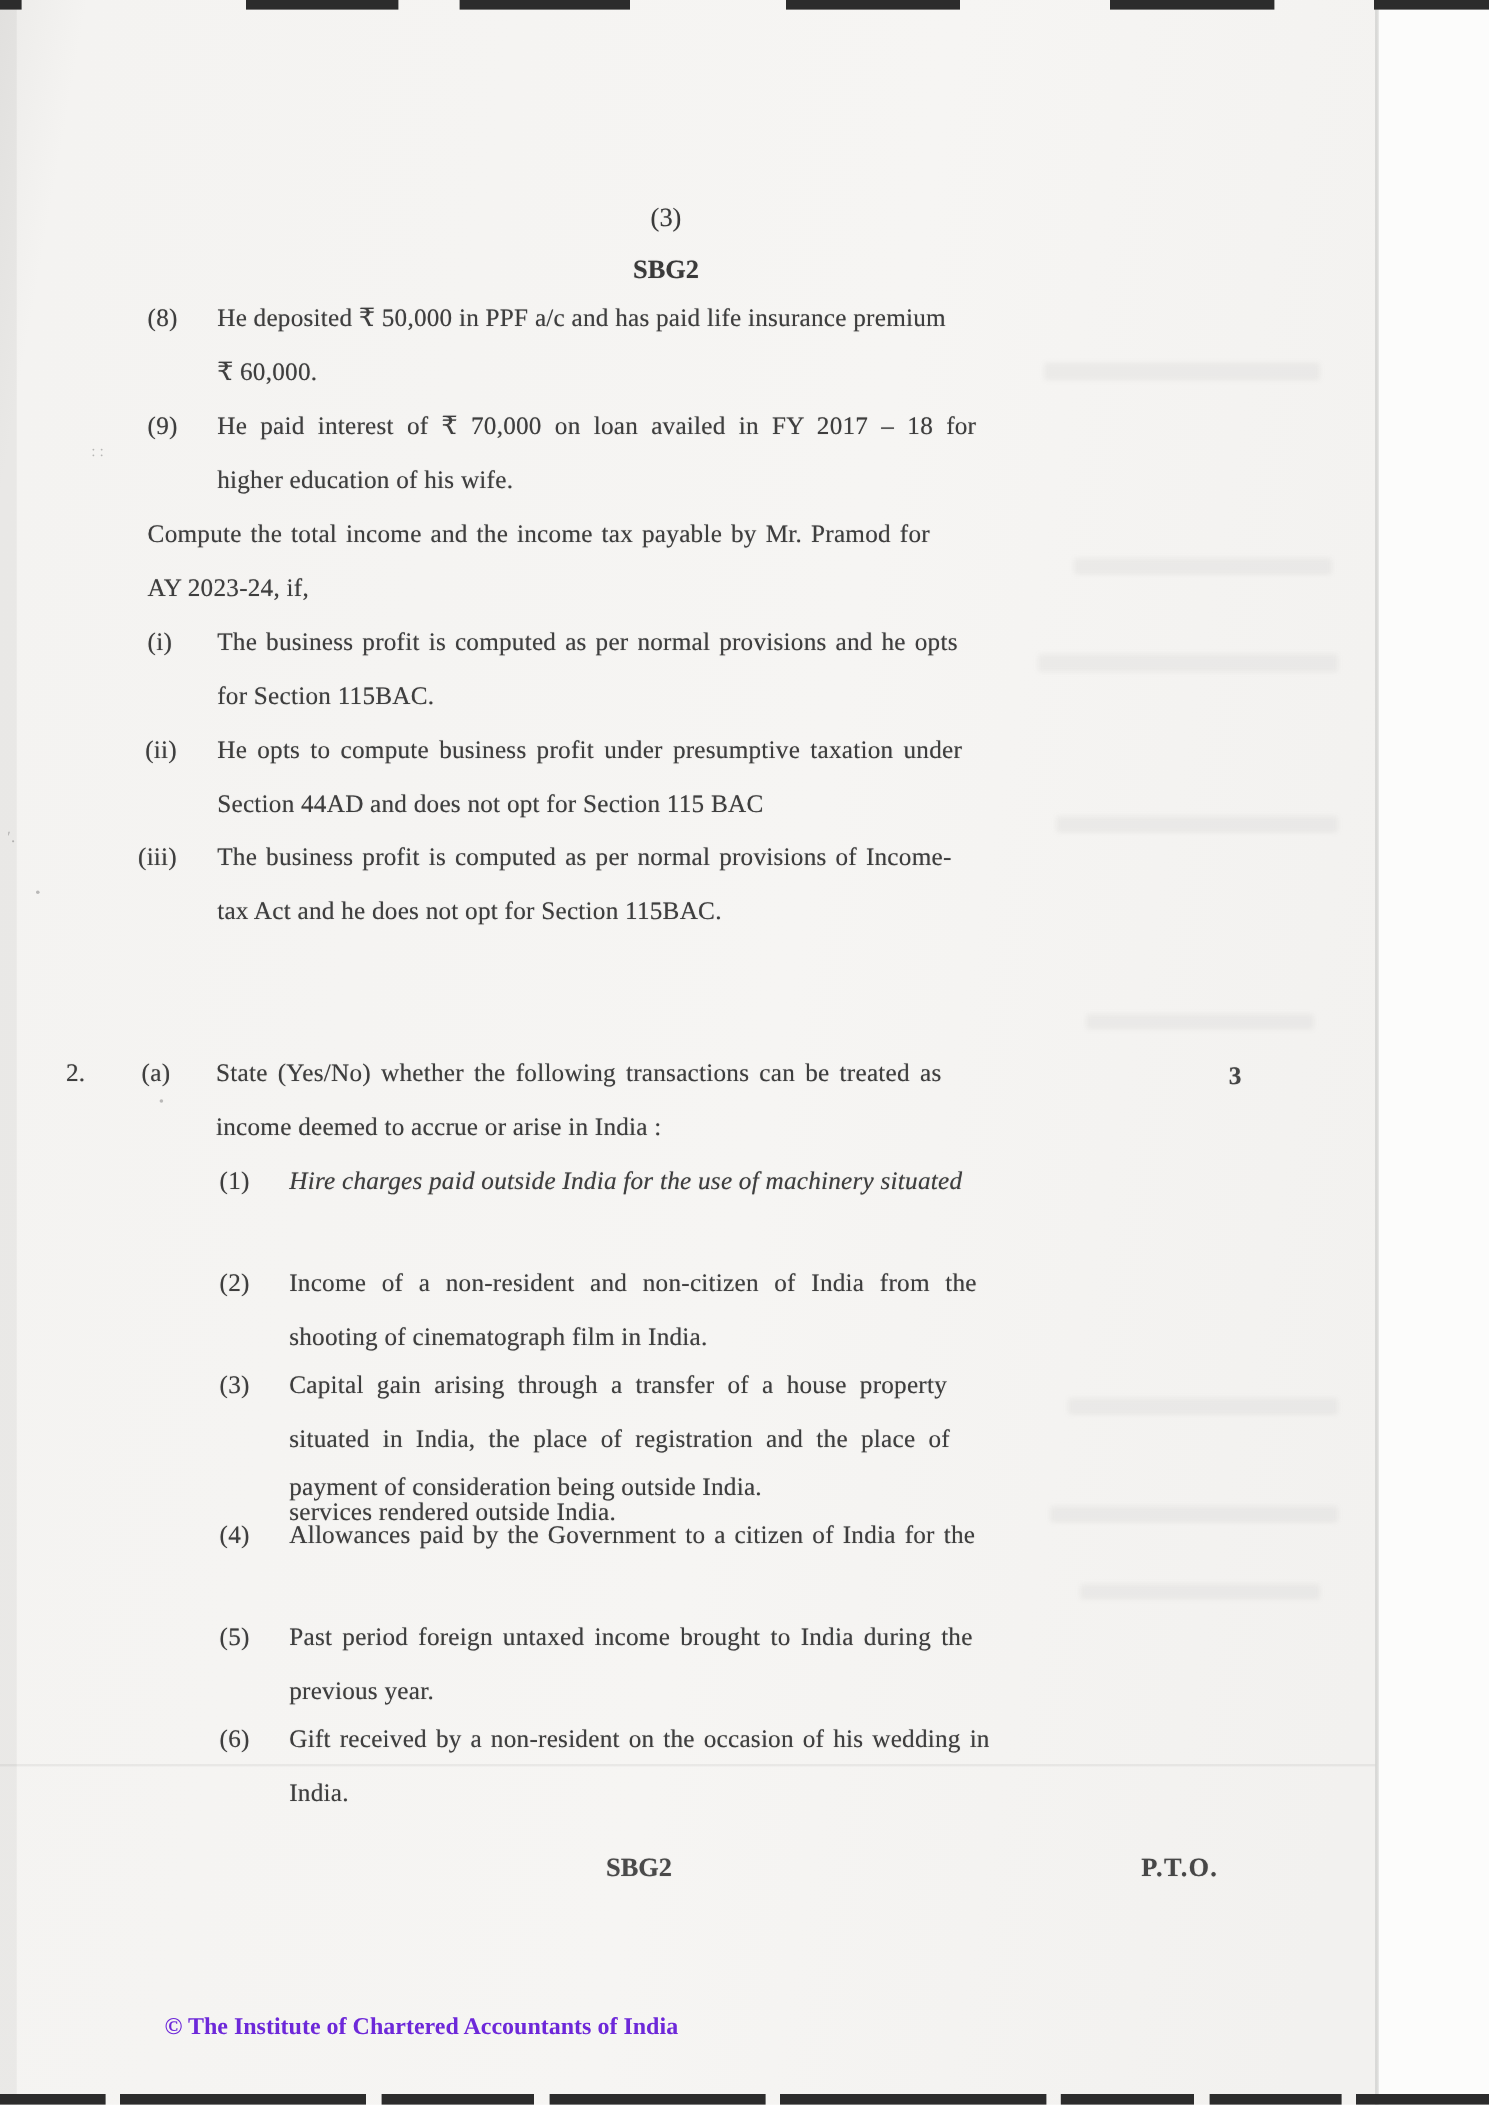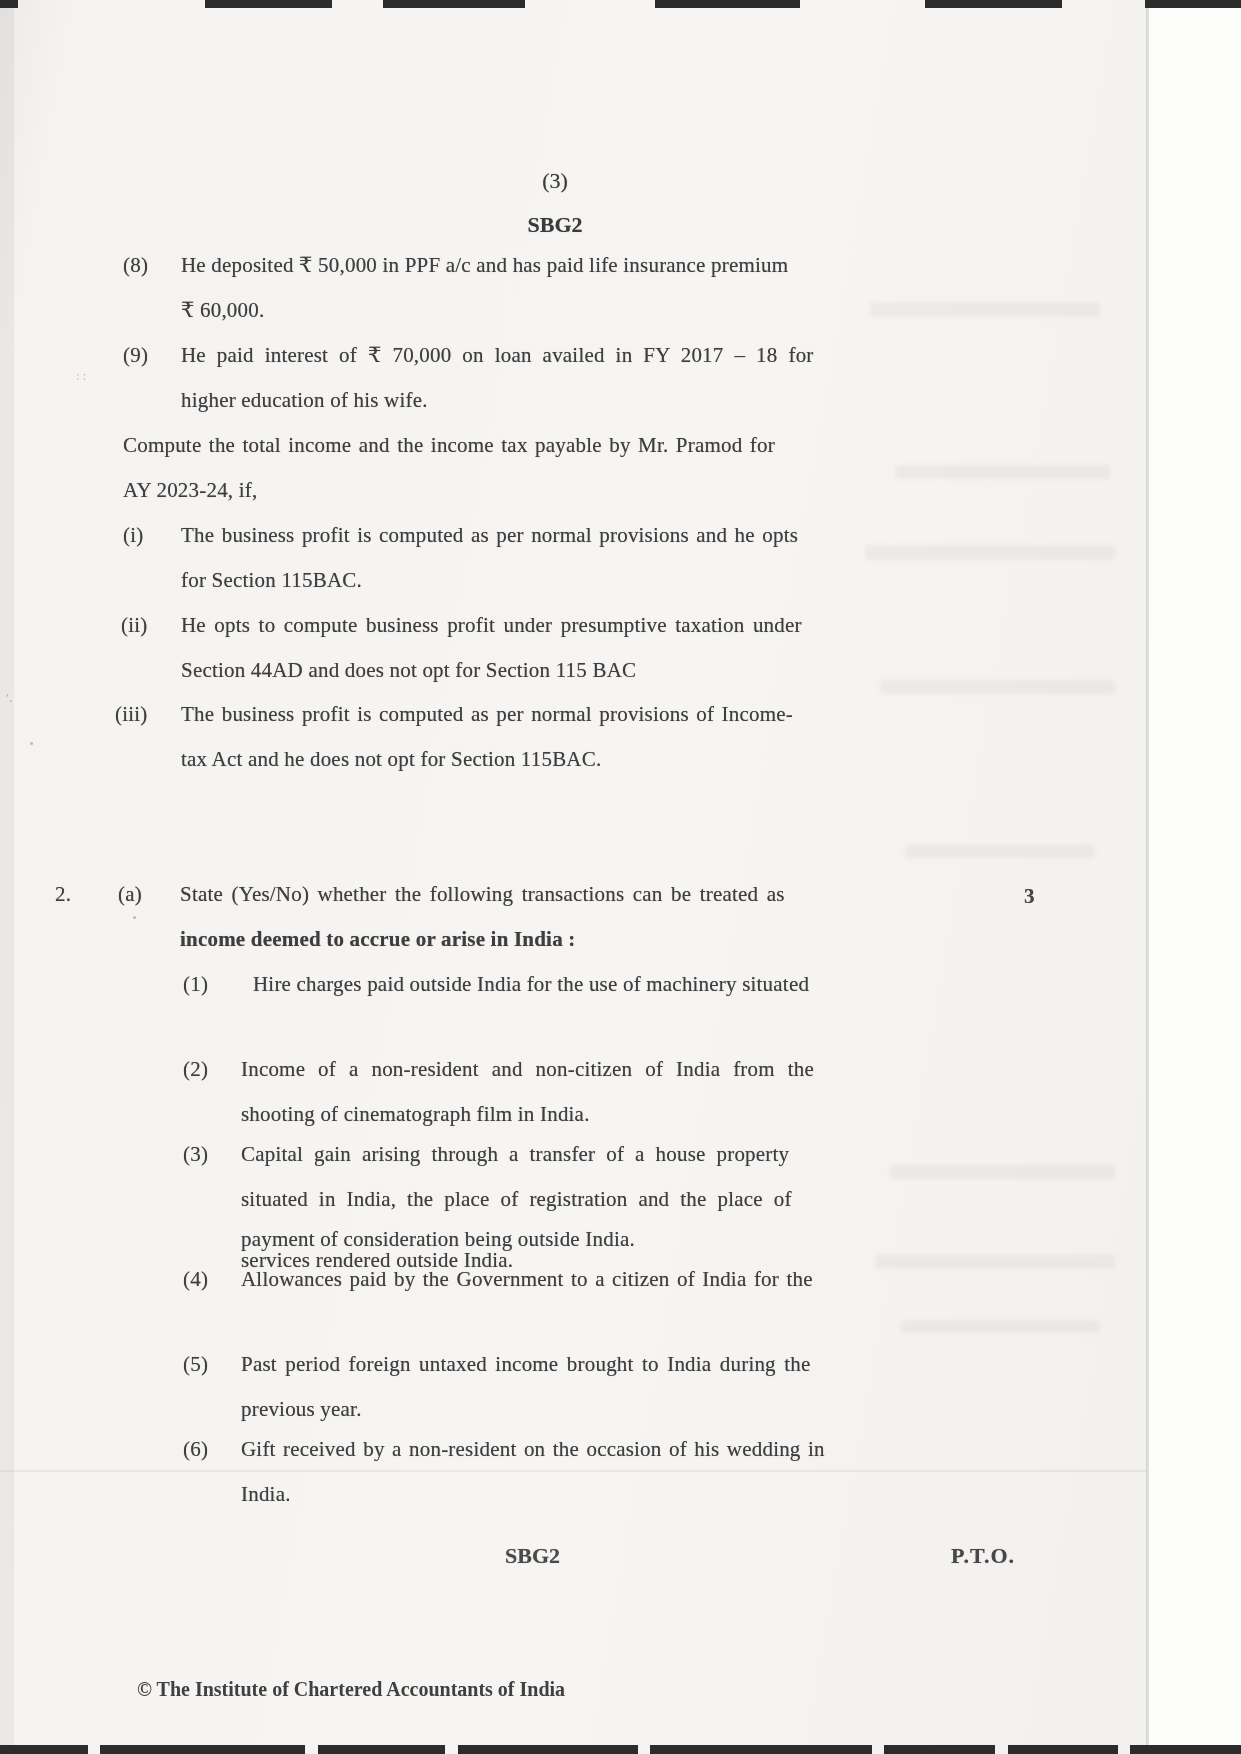--- a/index.html
+++ b/index.html
@@ -47,21 +47,21 @@
   .wsA{word-spacing:3px;}
   .wsB{word-spacing:5.5px;}
   .wsC{word-spacing:2px;}
   .wsD{word-spacing:7.5px;}
   .marks{
     position:absolute;font-size:21px;font-weight:bold;color:#454545;
     text-shadow:0 0 0.7px rgba(55,55,55,0.5);
   }
   .footer-code{position:absolute;left:505px;top:1543px;font-size:22px;font-weight:bold;color:#4a4a4a;text-shadow:0 0 0.8px rgba(70,70,70,0.5);}
   .pto{position:absolute;left:951px;top:1543px;font-size:22px;font-weight:bold;color:#474747;letter-spacing:1px;text-shadow:0 0 0.8px rgba(70,70,70,0.5);}
-  .copyright{position:absolute;left:137px;top:1678px;font-size:20px;font-weight:bold;color:#404040;white-space:nowrap;}
+  .copyright{position:absolute;left:137px;top:1678px;font-size:20px;font-weight:bold;color:#6d28d9;white-space:nowrap;}
   
   .smudge{position:absolute;background:rgba(110,110,110,0.07);filter:blur(2px);border-radius:3px;}
   .faint-hline{position:absolute;left:0;top:1470px;width:1146px;height:2px;background:rgba(0,0,0,0.05);}
   .dotmark{position:absolute;background:rgba(90,90,90,0.38);border-radius:50%;}
   .tinymark{position:absolute;font-size:13px;color:rgba(90,90,90,0.4);white-space:nowrap;}
 </style>
 </head>
 <body>
 
 <div class="scan">
@@ -152,26 +152,26 @@
   </div>
 
 
   <div class="tline" style="top:882px;">
     <span class="num" style="left:55px;">2.</span>
     <span class="num" style="left:118px;">(a)</span>
     <span class="txt wsA" style="left:180px;">State (Yes/No) whether the following transactions can be treated as</span>
   </div>
   <div class="marks" style="left:1024px;top:884px;">3</div>
   <div class="tline" style="top:927px;">
-    <span class="txt" style="left:180px;font-weight:bold;">income deemed to accrue or arise in India :</span>
+    <span class="txt" style="left:180px;">income deemed to accrue or arise in India :</span>
   </div>
 
   <div class="tline" style="top:972px;">
     <span class="num" style="left:183px;">(1)</span>
-    <span class="txt" style="left:253px;">Hire charges paid outside India for the use of machinery situated</span>
+    <span class="txt" style="left:241px;font-style:italic;">Hire charges paid outside India for the use of machinery situated</span>
   </div>
 
   <div class="tline" style="top:1057px;">
     <span class="num" style="left:183px;">(2)</span>
     <span class="txt wsD" style="left:241px;">Income of a non-resident and non-citizen of India from the</span>
   </div>
   <div class="tline" style="top:1102px;">
     <span class="txt" style="left:241px;">shooting of cinematograph film in India.</span>
   </div>
 

